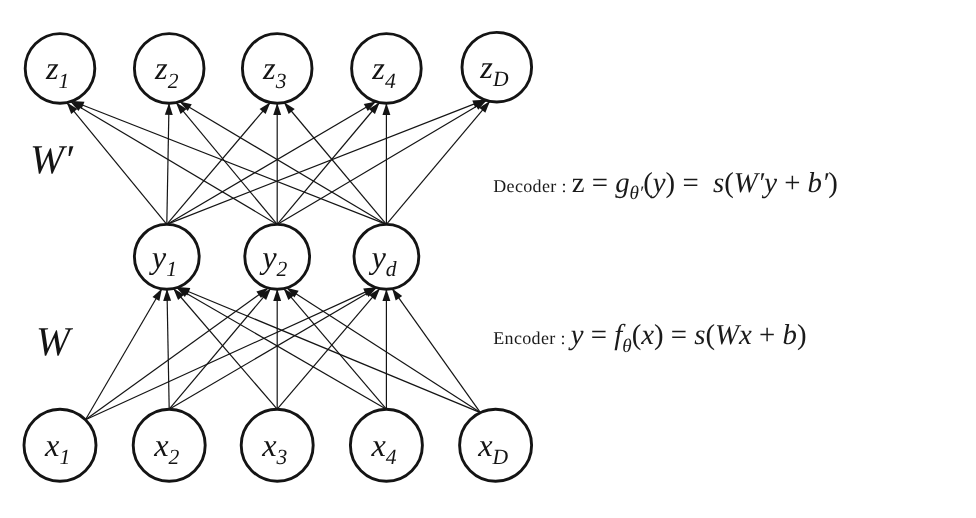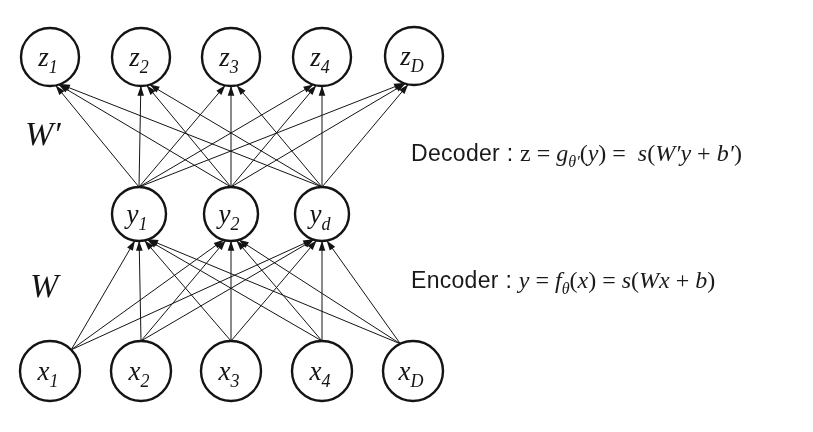--- a/index.html
+++ b/index.html
@@ -8,21 +8,21 @@
     font-family:"Liberation Sans",sans-serif;color:#141414;
   }
   .stage svg{position:absolute;left:0;top:0;}
   .weight-label{
     position:absolute;font-family:"Liberation Serif",serif;font-style:italic;
     color:#141414;line-height:1;white-space:nowrap;
   }
   .equation{
     position:absolute;white-space:nowrap;line-height:30px;color:#1a1a1a;
   }
-  .seg-sans{font-family:Liberation Sans, sans-serif;font-size:23px;letter-spacing:.3px;}
+  .seg-sans{font-family:Liberation Serif, serif;font-size:15px;letter-spacing:.3px;}
   .seg-rm{font-family:"Liberation Serif",serif;font-size:24px;}
   .seg-it{font-family:"Liberation Serif",serif;font-style:italic;font-size:24px;}
   .seg-sub{font-family:"Liberation Serif",serif;font-style:italic;font-size:16px;vertical-align:-6px;}
   .node-circle{fill:#ffffff;stroke:#141414;stroke-width:2.4px;}
   .edge-line{stroke:#141414;stroke-width:1px;fill:none;}
   .node-label{font-family:"Liberation Serif",serif;font-style:italic;fill:#141414;font-size:27px;}
   .node-sub{font-size:18px;}
 </style>
 </head>
 <body>

